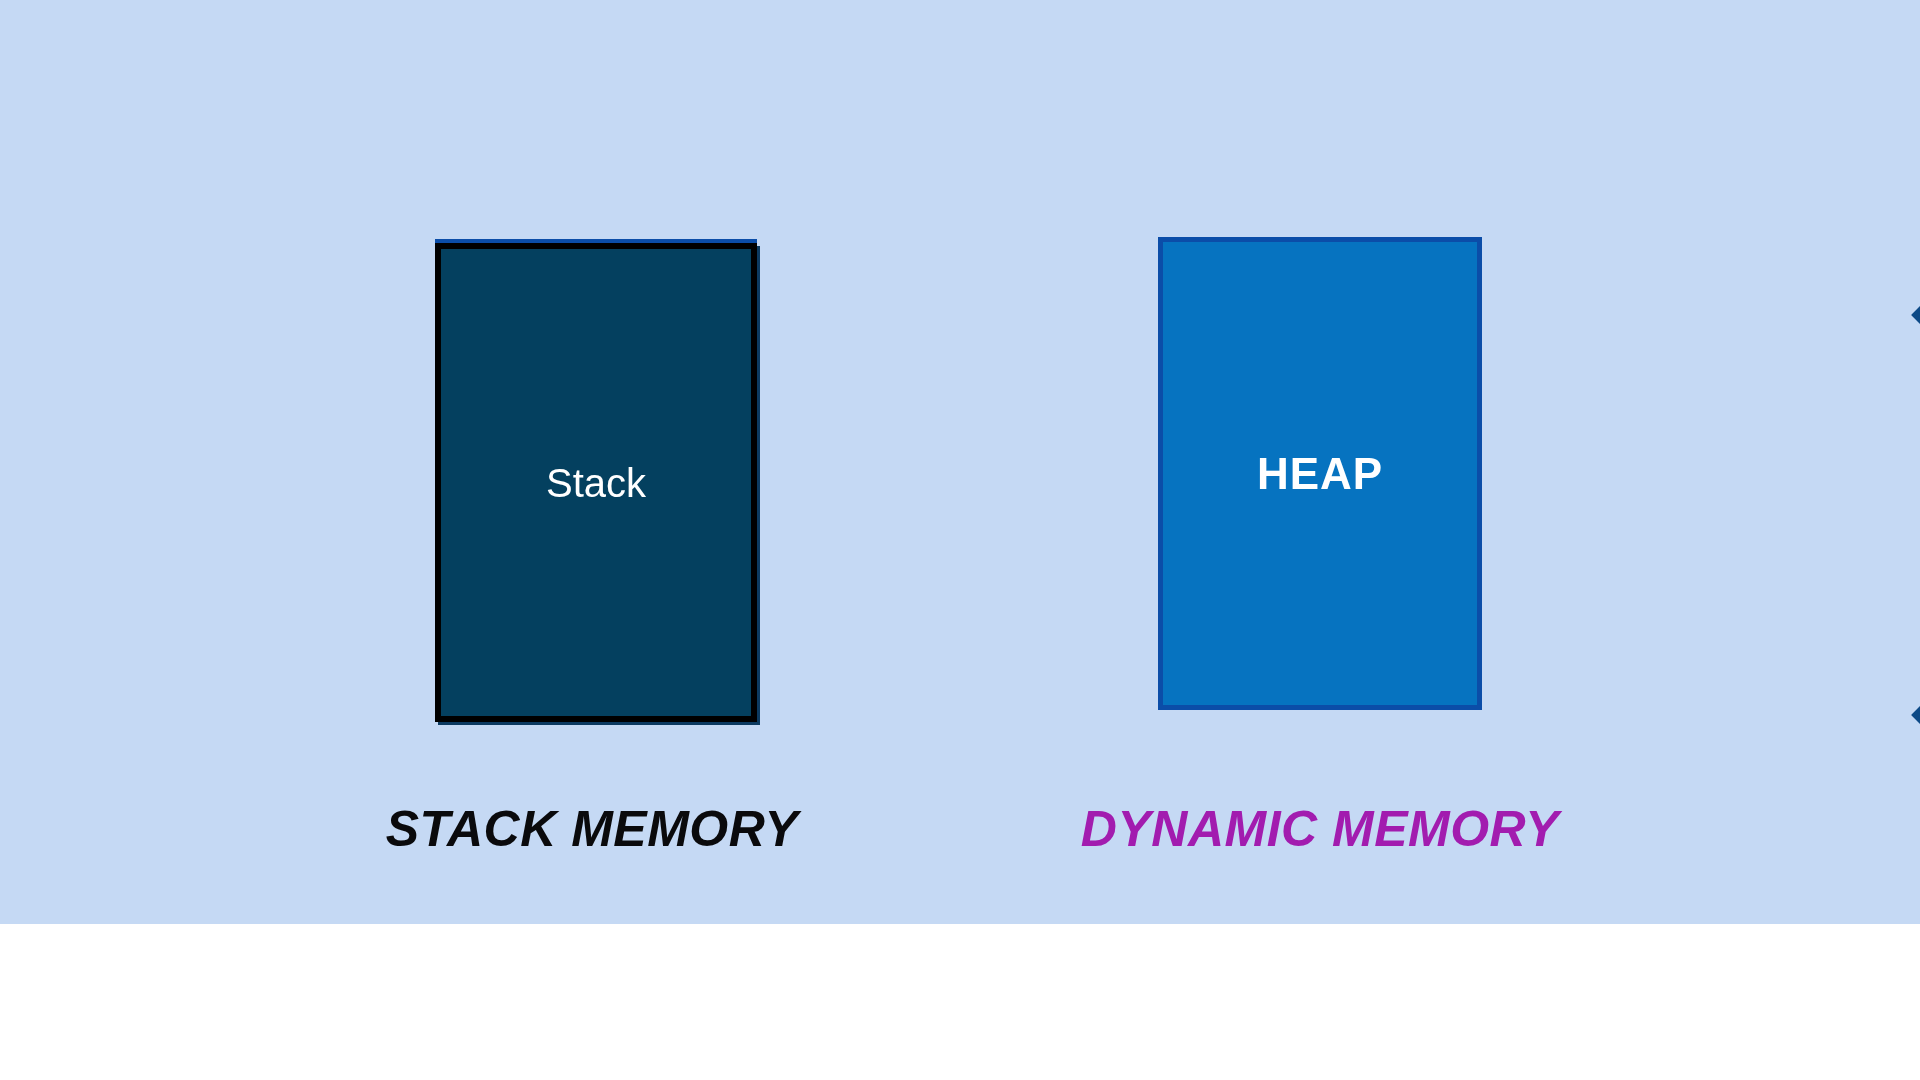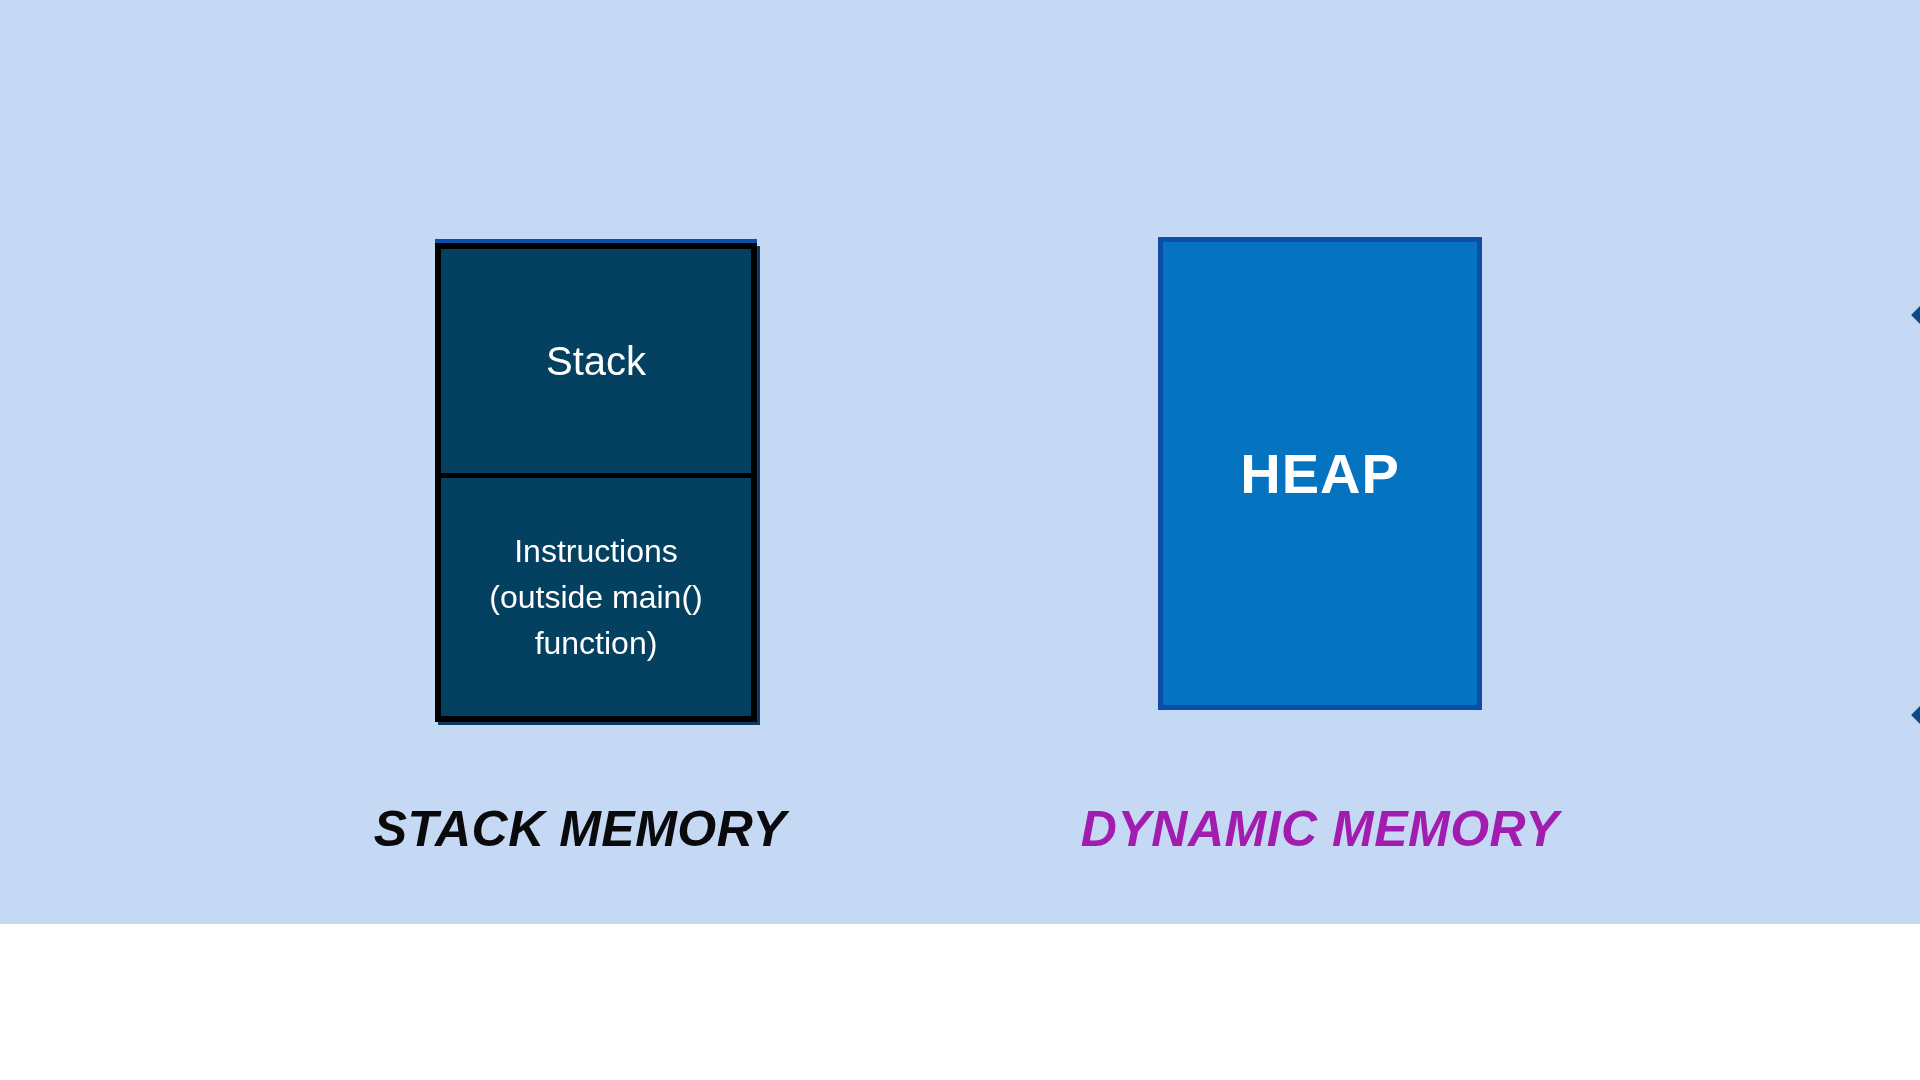--- a/index.html
+++ b/index.html
@@ -50,41 +50,41 @@
     width: 324px;
     height: 473px;
     background: #0673c0;
     border: 5px solid #0b4da8;
     display: flex;
     align-items: center;
     justify-content: center;
   }
   .heap-label {
     color: #ffffff;
-    font-size: 56px;
+    font-size: 44px;
     font-weight: 700;
     letter-spacing: 1px;
   }
 
   
   .caption {
     position: absolute;
     top: 797px;
     height: 64px;
     display: flex;
     align-items: center;
     justify-content: center;
     font-size: 50px;
     font-weight: 800;
     font-style: italic;
     color: #0a0a0c;
     letter-spacing: 0.5px;
     white-space: nowrap;
   }
-  .caption.stack { left: 380px; width: 400px; }
+  .caption.stack { left: 392px; width: 400px; }
   .caption.heap  { left: 1120px; width: 400px; }
 
   
   .logo {
     position: absolute;
     left: 1760px;
     top: 1018px;
     height: 38px;
     display: flex;
     align-items: center;
@@ -110,23 +110,20 @@
   .edge-mark.m1 { top: 308px; }
   .edge-mark.m2 { top: 708px; }
 </style>
 </head>
 <body>
 
 <div class="canvas" style="background-color: rgb(197, 217, 244);">
 
   <div class="stack-box" style="background-color: rgb(4, 64, 95);">
     <div class="stack-section" style="color: rgb(255, 255, 255);">Stack</div>
-    <div class="stack-section small" style="color: rgb(255, 255, 255);">Instructions
-(outside main()
-function)</div>
   </div>
 
   <div class="heap-box" style="background-color: rgb(6, 115, 192); border-color: rgb(11, 77, 168);">
     <span class="heap-label" style="color: rgb(255, 255, 255);">HEAP</span>
   </div>
 
   <div class="caption stack" style="color: rgb(10, 10, 12);">STACK MEMORY</div>
   <div class="caption heap" style="color: #a21caf;">DYNAMIC MEMORY</div>
 
   <div class="logo">

